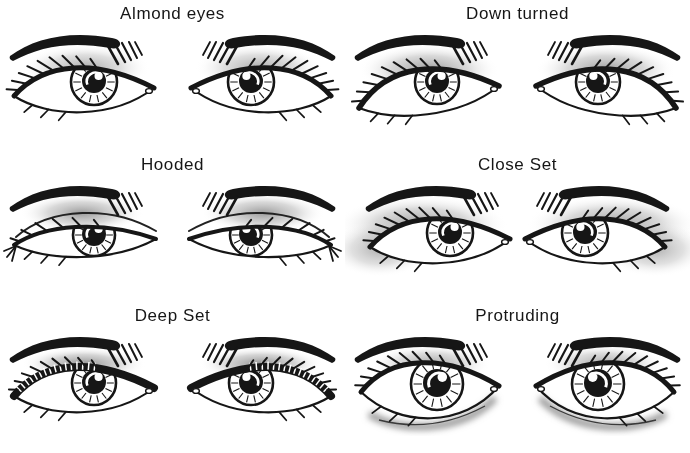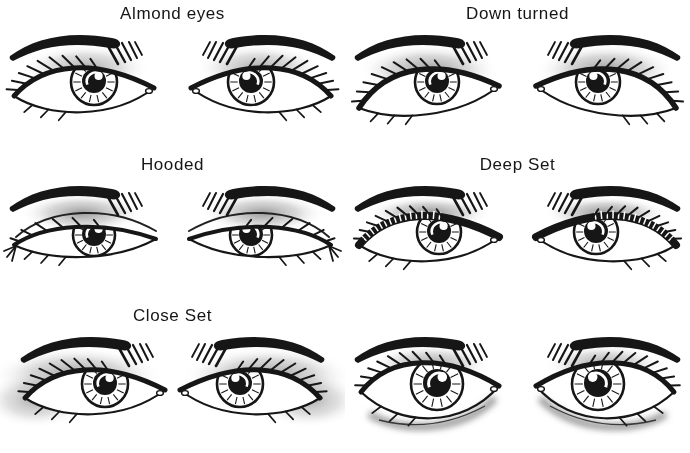--- a/index.html
+++ b/index.html
@@ -427,20 +427,155 @@
               <line x1="107" y1="18" x2="117" y2="36" stroke="#161616" stroke-width="2.4" stroke-linecap="round"></line>
               <line x1="114" y1="17" x2="123" y2="34" stroke="#161616" stroke-width="2.2" stroke-linecap="round"></line>
               <line x1="121" y1="16" x2="129" y2="32" stroke="#161616" stroke-width="2" stroke-linecap="round"></line>
               <line x1="127" y1="16" x2="134" y2="29" stroke="#161616" stroke-width="1.8" stroke-linecap="round"></line>
             </g>
           </g>
         </svg>
       </div>
   </div>
   <div class="panel">
+    <div class="label">Close Set</div>
+    <div class="art">
+        <svg viewBox="0 0 345 151" xmlns="http://www.w3.org/2000/svg">
+          <g transform="translate(19,26)">
+            <defs>
+              <radialGradient id="close-setLg">
+                <stop offset="0%" stop-color="rgb(55,55,55)" stop-opacity="0.5"></stop>
+                <stop offset="55%" stop-color="rgb(115,115,115)" stop-opacity="0.275"></stop>
+                <stop offset="100%" stop-color="rgb(255,255,255)" stop-opacity="0"></stop>
+              </radialGradient>
+              <clipPath id="close-setLc">
+                <path d="M 6.0,70.0 C 36.0,36.0 88.0,32.0 146.0,62.0 C 104.0,94.0 40.0,92.0 6.0,70.0 Z"></path>
+              </clipPath>
+            </defs>
+            <g>
+              <ellipse cx="58" cy="48" rx="86" ry="30" fill="url(#close-setLg)"></ellipse>
+              <ellipse cx="16" cy="72" rx="52" ry="28" fill="url(#close-setLg)" opacity="0.8"></ellipse>
+            </g>
+            <path d="M 6.0,70.0 C 36.0,36.0 88.0,32.0 146.0,62.0 C 104.0,94.0 40.0,92.0 6.0,70.0 Z" fill="#ffffff"></path>
+            <g clip-path="url(#close-setLc)">
+              <circle cx="86" cy="56" r="23" fill="#ffffff" stroke="#161616" stroke-width="2.6"></circle>
+              <line x1="99.3" y1="56.0" x2="106.7" y2="56.0" stroke="#161616" stroke-width="1.1"></line>
+              <line x1="98.0" y1="61.8" x2="104.7" y2="65.0" stroke="#161616" stroke-width="1.1"></line>
+              <line x1="94.3" y1="66.4" x2="98.9" y2="72.2" stroke="#161616" stroke-width="1.1"></line>
+              <line x1="89.0" y1="69.0" x2="90.6" y2="76.2" stroke="#161616" stroke-width="1.1"></line>
+              <line x1="83.0" y1="69.0" x2="81.4" y2="76.2" stroke="#161616" stroke-width="1.1"></line>
+              <line x1="77.7" y1="66.4" x2="73.1" y2="72.2" stroke="#161616" stroke-width="1.1"></line>
+              <line x1="74.0" y1="61.8" x2="67.3" y2="65.0" stroke="#161616" stroke-width="1.1"></line>
+              <line x1="72.7" y1="56.0" x2="65.3" y2="56.0" stroke="#161616" stroke-width="1.1"></line>
+              <line x1="74.0" y1="50.2" x2="67.3" y2="47.0" stroke="#161616" stroke-width="1.1"></line>
+              <line x1="77.7" y1="45.6" x2="73.1" y2="39.8" stroke="#161616" stroke-width="1.1"></line>
+              <line x1="83.0" y1="43.0" x2="81.4" y2="35.8" stroke="#161616" stroke-width="1.1"></line>
+              <line x1="89.0" y1="43.0" x2="90.6" y2="35.8" stroke="#161616" stroke-width="1.1"></line>
+              <line x1="94.3" y1="45.6" x2="98.9" y2="39.8" stroke="#161616" stroke-width="1.1"></line>
+              <line x1="98.0" y1="50.2" x2="104.7" y2="47.0" stroke="#161616" stroke-width="1.1"></line>
+              <circle cx="86" cy="55.0" r="12" fill="#161616"></circle>
+              <circle cx="90.6" cy="50.0" r="4.1" fill="#ffffff"></circle>
+              <path d="M 92.6 47.8 a 9.0 9.0 0 0 0 -13.2 10.8" fill="none" stroke="#ffffff" stroke-width="2.6"></path>
+            </g>
+            <path d="M 6.0,70.0 C 40.0,92.0 104.0,94.0 146.0,62.0" fill="none" stroke="#161616" stroke-width="2.2" stroke-linecap="round"></path>
+            <path d="M 6.0,70.0 C 36.0,36.0 88.0,32.0 146.0,62.0" fill="none" stroke="#161616" stroke-width="5" stroke-linecap="round"></path>
+            <g>
+              <line x1="9.6" y1="64.0" x2="-0.6" y2="63.3" stroke="#161616" stroke-width="2" stroke-linecap="round"></line>
+              <line x1="17.4" y1="57.5" x2="4.9" y2="55.0" stroke="#161616" stroke-width="2" stroke-linecap="round"></line>
+              <line x1="25.8" y1="51.9" x2="11.8" y2="47.3" stroke="#161616" stroke-width="2" stroke-linecap="round"></line>
+              <line x1="34.8" y1="47.5" x2="20.4" y2="40.7" stroke="#161616" stroke-width="2" stroke-linecap="round"></line>
+              <line x1="44.5" y1="44.1" x2="30.7" y2="35.5" stroke="#161616" stroke-width="2" stroke-linecap="round"></line>
+              <line x1="54.7" y1="41.7" x2="42.4" y2="32.0" stroke="#161616" stroke-width="2" stroke-linecap="round"></line>
+              <line x1="65.4" y1="40.5" x2="55.3" y2="30.6" stroke="#161616" stroke-width="2" stroke-linecap="round"></line>
+              <line x1="76.6" y1="40.4" x2="68.8" y2="31.1" stroke="#161616" stroke-width="2" stroke-linecap="round"></line>
+              <line x1="88.2" y1="41.3" x2="82.8" y2="33.5" stroke="#161616" stroke-width="2" stroke-linecap="round"></line>
+            </g>
+            <g>
+              <line x1="57.9" y1="85.9" x2="50.7" y2="94.3" stroke="#161616" stroke-width="1.7" stroke-linecap="round"></line>
+              <line x1="40.5" y1="83.5" x2="32.8" y2="91.3" stroke="#161616" stroke-width="1.7" stroke-linecap="round"></line>
+              <line x1="24.4" y1="79.0" x2="16.2" y2="86.2" stroke="#161616" stroke-width="1.7" stroke-linecap="round"></line>
+            </g>
+            <g>
+              <path d="M 2,30 C 26,12 62,4 104,12 C 110,13 113,16 112,19 C 111,22 107,23 102,22 C 64,15 32,20 5,35 C 2,34 1,32 2,30 Z" fill="#161616"></path>
+              <line x1="100" y1="20" x2="110" y2="38" stroke="#161616" stroke-width="2.6" stroke-linecap="round"></line>
+              <line x1="107" y1="18" x2="117" y2="36" stroke="#161616" stroke-width="2.4" stroke-linecap="round"></line>
+              <line x1="114" y1="17" x2="123" y2="34" stroke="#161616" stroke-width="2.2" stroke-linecap="round"></line>
+              <line x1="121" y1="16" x2="129" y2="32" stroke="#161616" stroke-width="2" stroke-linecap="round"></line>
+              <line x1="127" y1="16" x2="134" y2="29" stroke="#161616" stroke-width="1.8" stroke-linecap="round"></line>
+            </g>
+            <ellipse cx="141.0" cy="65.0" rx="3.4" ry="2.4" fill="#ffffff" stroke="#161616" stroke-width="1.4"></ellipse>
+          </g>
+          <g transform="translate(326,26) scale(-1,1)">
+            <defs>
+              <radialGradient id="close-setRg">
+                <stop offset="0%" stop-color="rgb(55,55,55)" stop-opacity="0.5"></stop>
+                <stop offset="55%" stop-color="rgb(115,115,115)" stop-opacity="0.275"></stop>
+                <stop offset="100%" stop-color="rgb(255,255,255)" stop-opacity="0"></stop>
+              </radialGradient>
+              <clipPath id="close-setRc">
+                <path d="M 6.0,70.0 C 36.0,36.0 88.0,32.0 146.0,62.0 C 104.0,94.0 40.0,92.0 6.0,70.0 Z"></path>
+              </clipPath>
+            </defs>
+            <g>
+              <ellipse cx="58" cy="48" rx="86" ry="30" fill="url(#close-setRg)"></ellipse>
+              <ellipse cx="16" cy="72" rx="52" ry="28" fill="url(#close-setRg)" opacity="0.8"></ellipse>
+            </g>
+            <path d="M 6.0,70.0 C 36.0,36.0 88.0,32.0 146.0,62.0 C 104.0,94.0 40.0,92.0 6.0,70.0 Z" fill="#ffffff"></path>
+            <g clip-path="url(#close-setRc)">
+              <circle cx="86" cy="56" r="23" fill="#ffffff" stroke="#161616" stroke-width="2.6"></circle>
+              <line x1="99.3" y1="56.0" x2="106.7" y2="56.0" stroke="#161616" stroke-width="1.1"></line>
+              <line x1="98.0" y1="61.8" x2="104.7" y2="65.0" stroke="#161616" stroke-width="1.1"></line>
+              <line x1="94.3" y1="66.4" x2="98.9" y2="72.2" stroke="#161616" stroke-width="1.1"></line>
+              <line x1="89.0" y1="69.0" x2="90.6" y2="76.2" stroke="#161616" stroke-width="1.1"></line>
+              <line x1="83.0" y1="69.0" x2="81.4" y2="76.2" stroke="#161616" stroke-width="1.1"></line>
+              <line x1="77.7" y1="66.4" x2="73.1" y2="72.2" stroke="#161616" stroke-width="1.1"></line>
+              <line x1="74.0" y1="61.8" x2="67.3" y2="65.0" stroke="#161616" stroke-width="1.1"></line>
+              <line x1="72.7" y1="56.0" x2="65.3" y2="56.0" stroke="#161616" stroke-width="1.1"></line>
+              <line x1="74.0" y1="50.2" x2="67.3" y2="47.0" stroke="#161616" stroke-width="1.1"></line>
+              <line x1="77.7" y1="45.6" x2="73.1" y2="39.8" stroke="#161616" stroke-width="1.1"></line>
+              <line x1="83.0" y1="43.0" x2="81.4" y2="35.8" stroke="#161616" stroke-width="1.1"></line>
+              <line x1="89.0" y1="43.0" x2="90.6" y2="35.8" stroke="#161616" stroke-width="1.1"></line>
+              <line x1="94.3" y1="45.6" x2="98.9" y2="39.8" stroke="#161616" stroke-width="1.1"></line>
+              <line x1="98.0" y1="50.2" x2="104.7" y2="47.0" stroke="#161616" stroke-width="1.1"></line>
+              <circle cx="86" cy="55.0" r="12" fill="#161616"></circle>
+              <circle cx="90.6" cy="50.0" r="4.1" fill="#ffffff"></circle>
+              <path d="M 92.6 47.8 a 9.0 9.0 0 0 0 -13.2 10.8" fill="none" stroke="#ffffff" stroke-width="2.6"></path>
+            </g>
+            <path d="M 6.0,70.0 C 40.0,92.0 104.0,94.0 146.0,62.0" fill="none" stroke="#161616" stroke-width="2.2" stroke-linecap="round"></path>
+            <path d="M 6.0,70.0 C 36.0,36.0 88.0,32.0 146.0,62.0" fill="none" stroke="#161616" stroke-width="5" stroke-linecap="round"></path>
+            <g>
+              <line x1="9.6" y1="64.0" x2="-0.6" y2="63.3" stroke="#161616" stroke-width="2" stroke-linecap="round"></line>
+              <line x1="17.4" y1="57.5" x2="4.9" y2="55.0" stroke="#161616" stroke-width="2" stroke-linecap="round"></line>
+              <line x1="25.8" y1="51.9" x2="11.8" y2="47.3" stroke="#161616" stroke-width="2" stroke-linecap="round"></line>
+              <line x1="34.8" y1="47.5" x2="20.4" y2="40.7" stroke="#161616" stroke-width="2" stroke-linecap="round"></line>
+              <line x1="44.5" y1="44.1" x2="30.7" y2="35.5" stroke="#161616" stroke-width="2" stroke-linecap="round"></line>
+              <line x1="54.7" y1="41.7" x2="42.4" y2="32.0" stroke="#161616" stroke-width="2" stroke-linecap="round"></line>
+              <line x1="65.4" y1="40.5" x2="55.3" y2="30.6" stroke="#161616" stroke-width="2" stroke-linecap="round"></line>
+              <line x1="76.6" y1="40.4" x2="68.8" y2="31.1" stroke="#161616" stroke-width="2" stroke-linecap="round"></line>
+              <line x1="88.2" y1="41.3" x2="82.8" y2="33.5" stroke="#161616" stroke-width="2" stroke-linecap="round"></line>
+            </g>
+            <g>
+              <line x1="57.9" y1="85.9" x2="50.7" y2="94.3" stroke="#161616" stroke-width="1.7" stroke-linecap="round"></line>
+              <line x1="40.5" y1="83.5" x2="32.8" y2="91.3" stroke="#161616" stroke-width="1.7" stroke-linecap="round"></line>
+              <line x1="24.4" y1="79.0" x2="16.2" y2="86.2" stroke="#161616" stroke-width="1.7" stroke-linecap="round"></line>
+            </g>
+            <g>
+              <path d="M 2,30 C 26,12 62,4 104,12 C 110,13 113,16 112,19 C 111,22 107,23 102,22 C 64,15 32,20 5,35 C 2,34 1,32 2,30 Z" fill="#161616"></path>
+              <line x1="100" y1="20" x2="110" y2="38" stroke="#161616" stroke-width="2.6" stroke-linecap="round"></line>
+              <line x1="107" y1="18" x2="117" y2="36" stroke="#161616" stroke-width="2.4" stroke-linecap="round"></line>
+              <line x1="114" y1="17" x2="123" y2="34" stroke="#161616" stroke-width="2.2" stroke-linecap="round"></line>
+              <line x1="121" y1="16" x2="129" y2="32" stroke="#161616" stroke-width="2" stroke-linecap="round"></line>
+              <line x1="127" y1="16" x2="134" y2="29" stroke="#161616" stroke-width="1.8" stroke-linecap="round"></line>
+            </g>
+            <ellipse cx="141.0" cy="65.0" rx="3.4" ry="2.4" fill="#ffffff" stroke="#161616" stroke-width="1.4"></ellipse>
+          </g>
+        </svg>
+      </div>
+  </div>
+  <div class="panel">
     <div class="label">Deep Set</div>
     <div class="art">
         <svg viewBox="0 0 345 151" xmlns="http://www.w3.org/2000/svg">
           <g transform="translate(8,26)">
             <defs>
               <radialGradient id="deep-setLg">
                 <stop offset="0%" stop-color="rgb(55,55,55)" stop-opacity="0.55"></stop>
                 <stop offset="55%" stop-color="rgb(115,115,115)" stop-opacity="0.30250000000000005"></stop>
                 <stop offset="100%" stop-color="rgb(255,255,255)" stop-opacity="0"></stop>
               </radialGradient>
@@ -596,155 +731,21 @@
               <line x1="114" y1="17" x2="123" y2="34" stroke="#161616" stroke-width="2.2" stroke-linecap="round"></line>
               <line x1="121" y1="16" x2="129" y2="32" stroke="#161616" stroke-width="2" stroke-linecap="round"></line>
               <line x1="127" y1="16" x2="134" y2="29" stroke="#161616" stroke-width="1.8" stroke-linecap="round"></line>
             </g>
             <ellipse cx="141.0" cy="63.0" rx="3.4" ry="2.4" fill="#ffffff" stroke="#161616" stroke-width="1.4"></ellipse>
           </g>
         </svg>
       </div>
   </div>
   <div class="panel">
-    <div class="label">Close Set</div>
-    <div class="art">
-        <svg viewBox="0 0 345 151" xmlns="http://www.w3.org/2000/svg">
-          <g transform="translate(19,26)">
-            <defs>
-              <radialGradient id="close-setLg">
-                <stop offset="0%" stop-color="rgb(55,55,55)" stop-opacity="0.5"></stop>
-                <stop offset="55%" stop-color="rgb(115,115,115)" stop-opacity="0.275"></stop>
-                <stop offset="100%" stop-color="rgb(255,255,255)" stop-opacity="0"></stop>
-              </radialGradient>
-              <clipPath id="close-setLc">
-                <path d="M 6.0,70.0 C 36.0,36.0 88.0,32.0 146.0,62.0 C 104.0,94.0 40.0,92.0 6.0,70.0 Z"></path>
-              </clipPath>
-            </defs>
-            <g>
-              <ellipse cx="58" cy="48" rx="86" ry="30" fill="url(#close-setLg)"></ellipse>
-              <ellipse cx="16" cy="72" rx="52" ry="28" fill="url(#close-setLg)" opacity="0.8"></ellipse>
-            </g>
-            <path d="M 6.0,70.0 C 36.0,36.0 88.0,32.0 146.0,62.0 C 104.0,94.0 40.0,92.0 6.0,70.0 Z" fill="#ffffff"></path>
-            <g clip-path="url(#close-setLc)">
-              <circle cx="86" cy="56" r="23" fill="#ffffff" stroke="#161616" stroke-width="2.6"></circle>
-              <line x1="99.3" y1="56.0" x2="106.7" y2="56.0" stroke="#161616" stroke-width="1.1"></line>
-              <line x1="98.0" y1="61.8" x2="104.7" y2="65.0" stroke="#161616" stroke-width="1.1"></line>
-              <line x1="94.3" y1="66.4" x2="98.9" y2="72.2" stroke="#161616" stroke-width="1.1"></line>
-              <line x1="89.0" y1="69.0" x2="90.6" y2="76.2" stroke="#161616" stroke-width="1.1"></line>
-              <line x1="83.0" y1="69.0" x2="81.4" y2="76.2" stroke="#161616" stroke-width="1.1"></line>
-              <line x1="77.7" y1="66.4" x2="73.1" y2="72.2" stroke="#161616" stroke-width="1.1"></line>
-              <line x1="74.0" y1="61.8" x2="67.3" y2="65.0" stroke="#161616" stroke-width="1.1"></line>
-              <line x1="72.7" y1="56.0" x2="65.3" y2="56.0" stroke="#161616" stroke-width="1.1"></line>
-              <line x1="74.0" y1="50.2" x2="67.3" y2="47.0" stroke="#161616" stroke-width="1.1"></line>
-              <line x1="77.7" y1="45.6" x2="73.1" y2="39.8" stroke="#161616" stroke-width="1.1"></line>
-              <line x1="83.0" y1="43.0" x2="81.4" y2="35.8" stroke="#161616" stroke-width="1.1"></line>
-              <line x1="89.0" y1="43.0" x2="90.6" y2="35.8" stroke="#161616" stroke-width="1.1"></line>
-              <line x1="94.3" y1="45.6" x2="98.9" y2="39.8" stroke="#161616" stroke-width="1.1"></line>
-              <line x1="98.0" y1="50.2" x2="104.7" y2="47.0" stroke="#161616" stroke-width="1.1"></line>
-              <circle cx="86" cy="55.0" r="12" fill="#161616"></circle>
-              <circle cx="90.6" cy="50.0" r="4.1" fill="#ffffff"></circle>
-              <path d="M 92.6 47.8 a 9.0 9.0 0 0 0 -13.2 10.8" fill="none" stroke="#ffffff" stroke-width="2.6"></path>
-            </g>
-            <path d="M 6.0,70.0 C 40.0,92.0 104.0,94.0 146.0,62.0" fill="none" stroke="#161616" stroke-width="2.2" stroke-linecap="round"></path>
-            <path d="M 6.0,70.0 C 36.0,36.0 88.0,32.0 146.0,62.0" fill="none" stroke="#161616" stroke-width="5" stroke-linecap="round"></path>
-            <g>
-              <line x1="9.6" y1="64.0" x2="-0.6" y2="63.3" stroke="#161616" stroke-width="2" stroke-linecap="round"></line>
-              <line x1="17.4" y1="57.5" x2="4.9" y2="55.0" stroke="#161616" stroke-width="2" stroke-linecap="round"></line>
-              <line x1="25.8" y1="51.9" x2="11.8" y2="47.3" stroke="#161616" stroke-width="2" stroke-linecap="round"></line>
-              <line x1="34.8" y1="47.5" x2="20.4" y2="40.7" stroke="#161616" stroke-width="2" stroke-linecap="round"></line>
-              <line x1="44.5" y1="44.1" x2="30.7" y2="35.5" stroke="#161616" stroke-width="2" stroke-linecap="round"></line>
-              <line x1="54.7" y1="41.7" x2="42.4" y2="32.0" stroke="#161616" stroke-width="2" stroke-linecap="round"></line>
-              <line x1="65.4" y1="40.5" x2="55.3" y2="30.6" stroke="#161616" stroke-width="2" stroke-linecap="round"></line>
-              <line x1="76.6" y1="40.4" x2="68.8" y2="31.1" stroke="#161616" stroke-width="2" stroke-linecap="round"></line>
-              <line x1="88.2" y1="41.3" x2="82.8" y2="33.5" stroke="#161616" stroke-width="2" stroke-linecap="round"></line>
-            </g>
-            <g>
-              <line x1="57.9" y1="85.9" x2="50.7" y2="94.3" stroke="#161616" stroke-width="1.7" stroke-linecap="round"></line>
-              <line x1="40.5" y1="83.5" x2="32.8" y2="91.3" stroke="#161616" stroke-width="1.7" stroke-linecap="round"></line>
-              <line x1="24.4" y1="79.0" x2="16.2" y2="86.2" stroke="#161616" stroke-width="1.7" stroke-linecap="round"></line>
-            </g>
-            <g>
-              <path d="M 2,30 C 26,12 62,4 104,12 C 110,13 113,16 112,19 C 111,22 107,23 102,22 C 64,15 32,20 5,35 C 2,34 1,32 2,30 Z" fill="#161616"></path>
-              <line x1="100" y1="20" x2="110" y2="38" stroke="#161616" stroke-width="2.6" stroke-linecap="round"></line>
-              <line x1="107" y1="18" x2="117" y2="36" stroke="#161616" stroke-width="2.4" stroke-linecap="round"></line>
-              <line x1="114" y1="17" x2="123" y2="34" stroke="#161616" stroke-width="2.2" stroke-linecap="round"></line>
-              <line x1="121" y1="16" x2="129" y2="32" stroke="#161616" stroke-width="2" stroke-linecap="round"></line>
-              <line x1="127" y1="16" x2="134" y2="29" stroke="#161616" stroke-width="1.8" stroke-linecap="round"></line>
-            </g>
-            <ellipse cx="141.0" cy="65.0" rx="3.4" ry="2.4" fill="#ffffff" stroke="#161616" stroke-width="1.4"></ellipse>
-          </g>
-          <g transform="translate(326,26) scale(-1,1)">
-            <defs>
-              <radialGradient id="close-setRg">
-                <stop offset="0%" stop-color="rgb(55,55,55)" stop-opacity="0.5"></stop>
-                <stop offset="55%" stop-color="rgb(115,115,115)" stop-opacity="0.275"></stop>
-                <stop offset="100%" stop-color="rgb(255,255,255)" stop-opacity="0"></stop>
-              </radialGradient>
-              <clipPath id="close-setRc">
-                <path d="M 6.0,70.0 C 36.0,36.0 88.0,32.0 146.0,62.0 C 104.0,94.0 40.0,92.0 6.0,70.0 Z"></path>
-              </clipPath>
-            </defs>
-            <g>
-              <ellipse cx="58" cy="48" rx="86" ry="30" fill="url(#close-setRg)"></ellipse>
-              <ellipse cx="16" cy="72" rx="52" ry="28" fill="url(#close-setRg)" opacity="0.8"></ellipse>
-            </g>
-            <path d="M 6.0,70.0 C 36.0,36.0 88.0,32.0 146.0,62.0 C 104.0,94.0 40.0,92.0 6.0,70.0 Z" fill="#ffffff"></path>
-            <g clip-path="url(#close-setRc)">
-              <circle cx="86" cy="56" r="23" fill="#ffffff" stroke="#161616" stroke-width="2.6"></circle>
-              <line x1="99.3" y1="56.0" x2="106.7" y2="56.0" stroke="#161616" stroke-width="1.1"></line>
-              <line x1="98.0" y1="61.8" x2="104.7" y2="65.0" stroke="#161616" stroke-width="1.1"></line>
-              <line x1="94.3" y1="66.4" x2="98.9" y2="72.2" stroke="#161616" stroke-width="1.1"></line>
-              <line x1="89.0" y1="69.0" x2="90.6" y2="76.2" stroke="#161616" stroke-width="1.1"></line>
-              <line x1="83.0" y1="69.0" x2="81.4" y2="76.2" stroke="#161616" stroke-width="1.1"></line>
-              <line x1="77.7" y1="66.4" x2="73.1" y2="72.2" stroke="#161616" stroke-width="1.1"></line>
-              <line x1="74.0" y1="61.8" x2="67.3" y2="65.0" stroke="#161616" stroke-width="1.1"></line>
-              <line x1="72.7" y1="56.0" x2="65.3" y2="56.0" stroke="#161616" stroke-width="1.1"></line>
-              <line x1="74.0" y1="50.2" x2="67.3" y2="47.0" stroke="#161616" stroke-width="1.1"></line>
-              <line x1="77.7" y1="45.6" x2="73.1" y2="39.8" stroke="#161616" stroke-width="1.1"></line>
-              <line x1="83.0" y1="43.0" x2="81.4" y2="35.8" stroke="#161616" stroke-width="1.1"></line>
-              <line x1="89.0" y1="43.0" x2="90.6" y2="35.8" stroke="#161616" stroke-width="1.1"></line>
-              <line x1="94.3" y1="45.6" x2="98.9" y2="39.8" stroke="#161616" stroke-width="1.1"></line>
-              <line x1="98.0" y1="50.2" x2="104.7" y2="47.0" stroke="#161616" stroke-width="1.1"></line>
-              <circle cx="86" cy="55.0" r="12" fill="#161616"></circle>
-              <circle cx="90.6" cy="50.0" r="4.1" fill="#ffffff"></circle>
-              <path d="M 92.6 47.8 a 9.0 9.0 0 0 0 -13.2 10.8" fill="none" stroke="#ffffff" stroke-width="2.6"></path>
-            </g>
-            <path d="M 6.0,70.0 C 40.0,92.0 104.0,94.0 146.0,62.0" fill="none" stroke="#161616" stroke-width="2.2" stroke-linecap="round"></path>
-            <path d="M 6.0,70.0 C 36.0,36.0 88.0,32.0 146.0,62.0" fill="none" stroke="#161616" stroke-width="5" stroke-linecap="round"></path>
-            <g>
-              <line x1="9.6" y1="64.0" x2="-0.6" y2="63.3" stroke="#161616" stroke-width="2" stroke-linecap="round"></line>
-              <line x1="17.4" y1="57.5" x2="4.9" y2="55.0" stroke="#161616" stroke-width="2" stroke-linecap="round"></line>
-              <line x1="25.8" y1="51.9" x2="11.8" y2="47.3" stroke="#161616" stroke-width="2" stroke-linecap="round"></line>
-              <line x1="34.8" y1="47.5" x2="20.4" y2="40.7" stroke="#161616" stroke-width="2" stroke-linecap="round"></line>
-              <line x1="44.5" y1="44.1" x2="30.7" y2="35.5" stroke="#161616" stroke-width="2" stroke-linecap="round"></line>
-              <line x1="54.7" y1="41.7" x2="42.4" y2="32.0" stroke="#161616" stroke-width="2" stroke-linecap="round"></line>
-              <line x1="65.4" y1="40.5" x2="55.3" y2="30.6" stroke="#161616" stroke-width="2" stroke-linecap="round"></line>
-              <line x1="76.6" y1="40.4" x2="68.8" y2="31.1" stroke="#161616" stroke-width="2" stroke-linecap="round"></line>
-              <line x1="88.2" y1="41.3" x2="82.8" y2="33.5" stroke="#161616" stroke-width="2" stroke-linecap="round"></line>
-            </g>
-            <g>
-              <line x1="57.9" y1="85.9" x2="50.7" y2="94.3" stroke="#161616" stroke-width="1.7" stroke-linecap="round"></line>
-              <line x1="40.5" y1="83.5" x2="32.8" y2="91.3" stroke="#161616" stroke-width="1.7" stroke-linecap="round"></line>
-              <line x1="24.4" y1="79.0" x2="16.2" y2="86.2" stroke="#161616" stroke-width="1.7" stroke-linecap="round"></line>
-            </g>
-            <g>
-              <path d="M 2,30 C 26,12 62,4 104,12 C 110,13 113,16 112,19 C 111,22 107,23 102,22 C 64,15 32,20 5,35 C 2,34 1,32 2,30 Z" fill="#161616"></path>
-              <line x1="100" y1="20" x2="110" y2="38" stroke="#161616" stroke-width="2.6" stroke-linecap="round"></line>
-              <line x1="107" y1="18" x2="117" y2="36" stroke="#161616" stroke-width="2.4" stroke-linecap="round"></line>
-              <line x1="114" y1="17" x2="123" y2="34" stroke="#161616" stroke-width="2.2" stroke-linecap="round"></line>
-              <line x1="121" y1="16" x2="129" y2="32" stroke="#161616" stroke-width="2" stroke-linecap="round"></line>
-              <line x1="127" y1="16" x2="134" y2="29" stroke="#161616" stroke-width="1.8" stroke-linecap="round"></line>
-            </g>
-            <ellipse cx="141.0" cy="65.0" rx="3.4" ry="2.4" fill="#ffffff" stroke="#161616" stroke-width="1.4"></ellipse>
-          </g>
-        </svg>
-      </div>
-  </div>
-  <div class="panel">
+    <div class="label">Protruding</div>
     <div class="art">
         <svg viewBox="0 0 345 151" xmlns="http://www.w3.org/2000/svg">
           <g transform="translate(8,26)">
             <defs>
               <radialGradient id="protrudingLg">
                 <stop offset="0%" stop-color="rgb(55,55,55)" stop-opacity="0.45"></stop>
                 <stop offset="55%" stop-color="rgb(115,115,115)" stop-opacity="0.24750000000000003"></stop>
                 <stop offset="100%" stop-color="rgb(255,255,255)" stop-opacity="0"></stop>
               </radialGradient>
               <clipPath id="protrudingLc">

